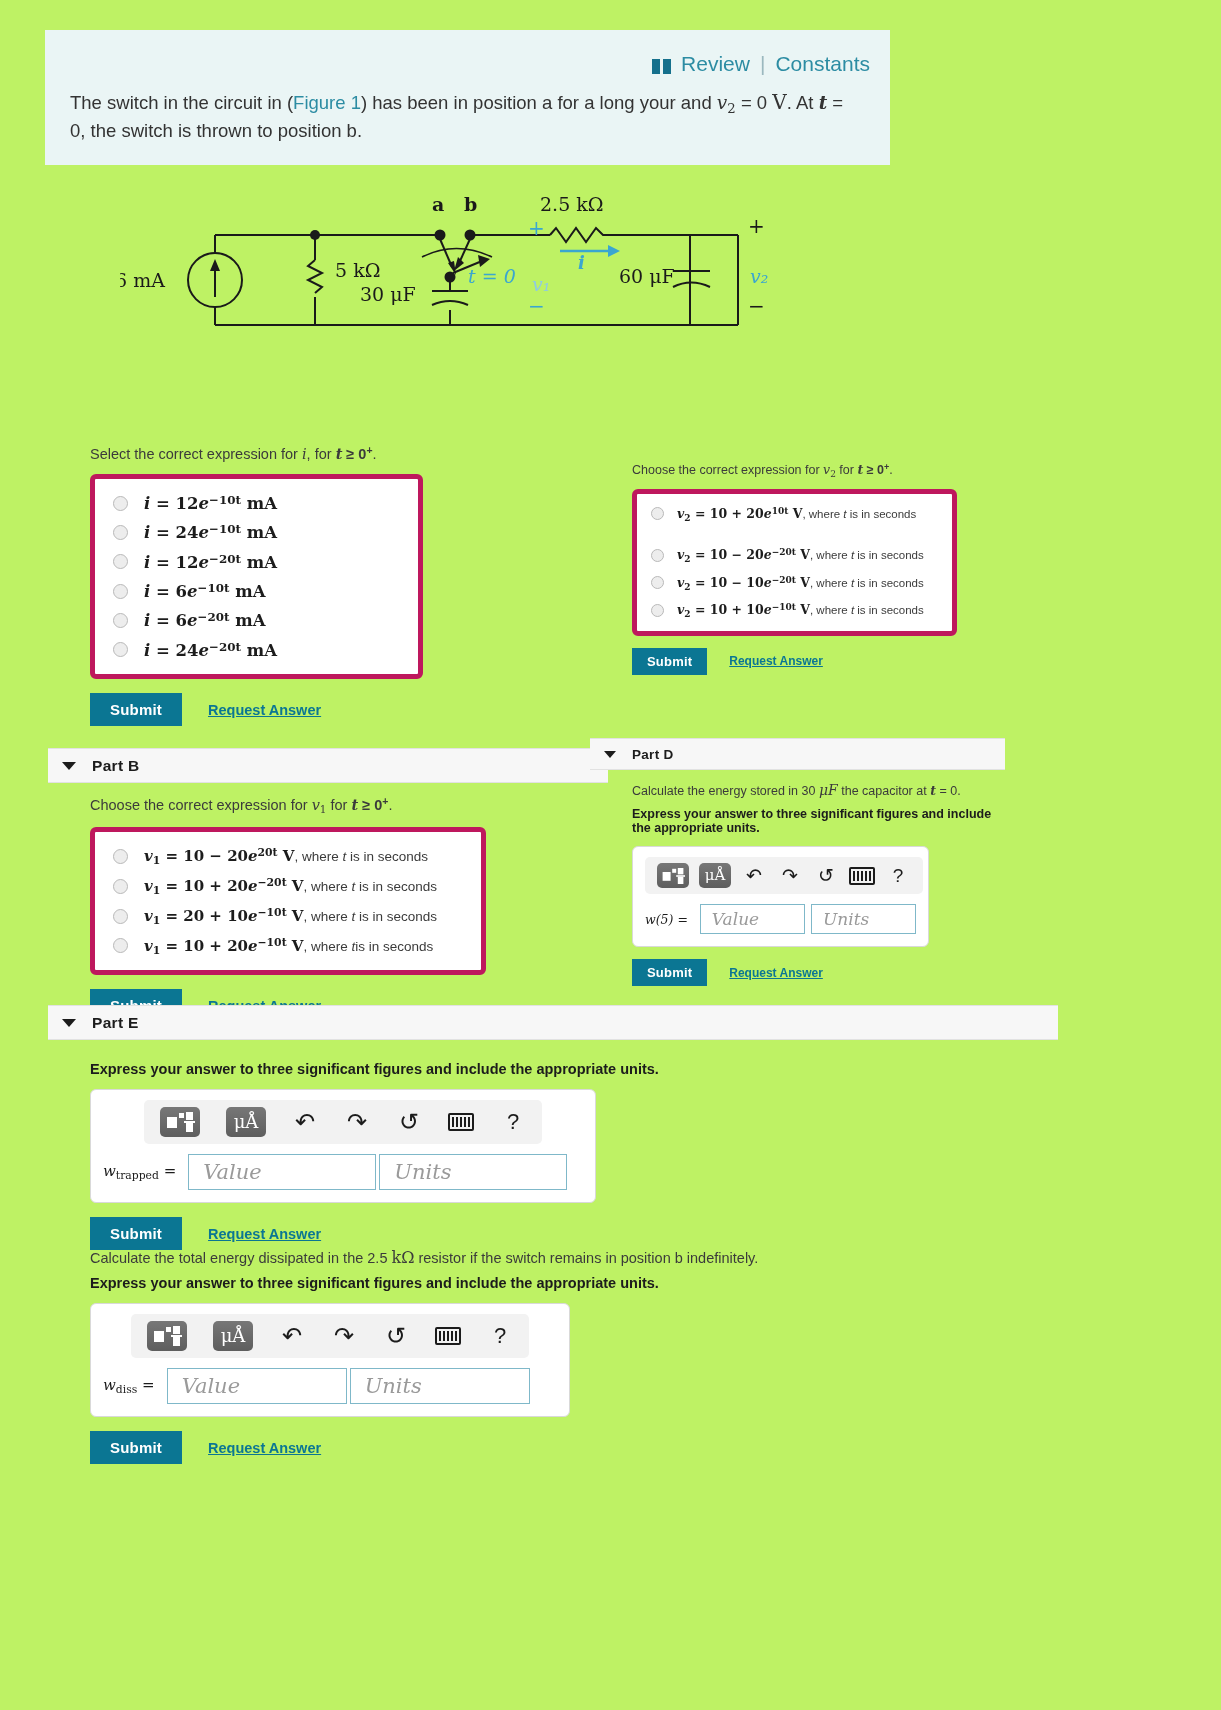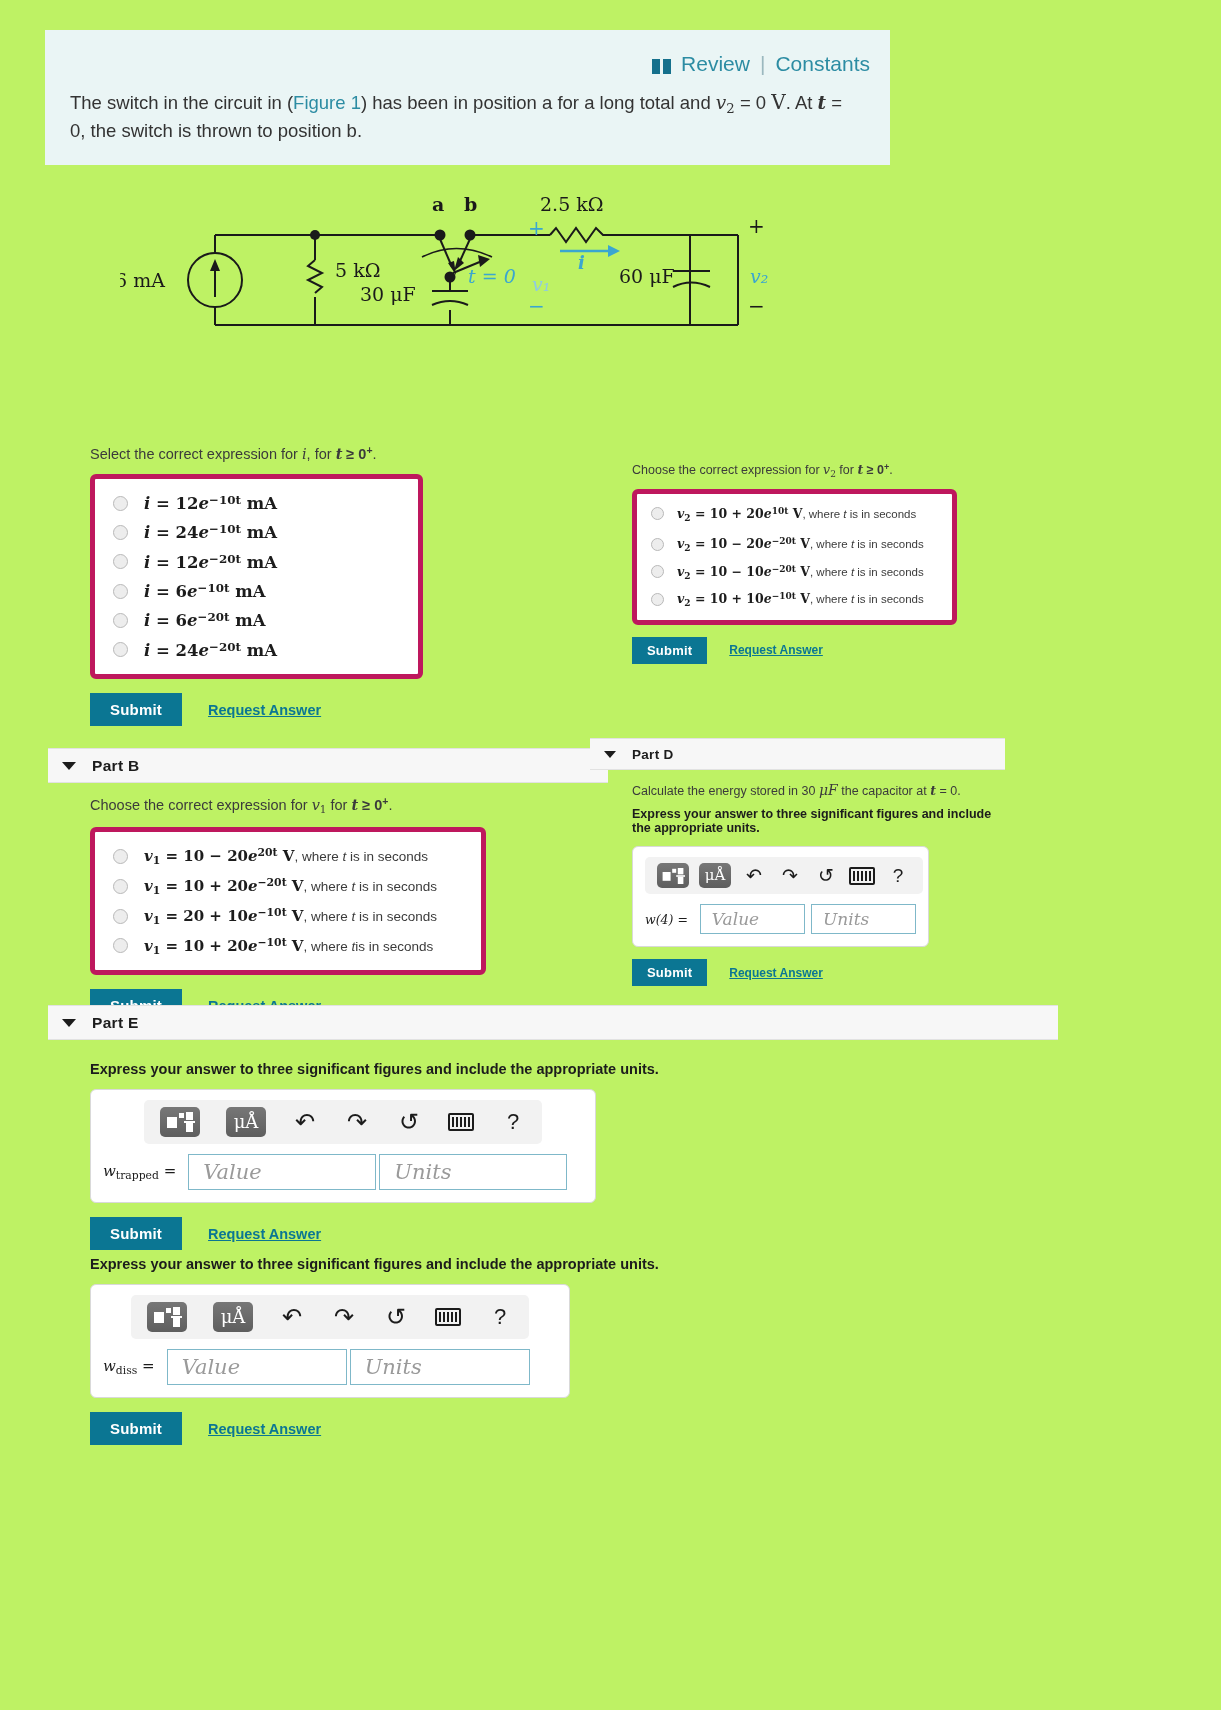--- a/index.html
+++ b/index.html
@@ -295,21 +295,21 @@
     <div class="review-bar">
       <span class="book-icon">
           <i class="l"></i>
           <i class="r"></i>
         </span>
       <span class="review-link">Review</span>
       <span class="sep">|</span>
       <span class="constants-link">Constants</span>
     </div>
     <div class="problem-text">
-      <span>The switch in the circuit in (</span><span class="fig-link">Figure 1</span><span>) has been in position a for a long total and </span><span class="mvar">v</span><span class="mvar sub">2</span><span> = 0 </span><span class="mvar-up" style="font-size:20px">V</span><span>. At </span><span class="mvar" style="font-weight:bold">t</span><span> = 0, the switch is thrown to position b.</span>
+      <span>The switch in the circuit in (</span><span class="fig-link">Figure 1</span><span>) has been in position a for a long your and </span><span class="mvar">v</span><span class="mvar sub">2</span><span> = 0 </span><span class="mvar-up" style="font-size:20px">V</span><span>. At </span><span class="mvar" style="font-weight:bold">t</span><span> = 0, the switch is thrown to position b.</span>
     </div>
   </div>
 
   <div class="figure-area">
     <svg width="700" height="185" viewBox="0 0 700 185">
 
       <g stroke="#1a1a1a" stroke-width="2" fill="none">
 
         <path d="M95 50 L195 50"></path>
         <path d="M195 50 L320 50"></path>
@@ -459,21 +459,21 @@
     </div>
   </div>
 
   <div class="part-panel" style="left:590px; top:450px; width:415px;">
     <div class="part-body" style="padding-left:42px;padding-top:12px;">
       <div class="prompt" style="font-size:12.5px;margin-bottom:10px;">
         <span>Choose the correct expression for </span><span class="mvar">v</span><span class="mvar sub">2</span><span> for </span><span class="mvar" style="font-weight:bold">t</span><span style="font-weight:bold"> ≥ 0</span><span class="sup" style="font-weight:bold">+</span><span>.</span>
       </div>
 
       <div class="options-box" style="width:325px;padding:12px 14px 10px 14px;">
-        <div class="option-row" style="margin-bottom:14px;align-items:center;">
+        <div class="option-row" style="margin-bottom:25px;align-items:center;">
           <span class="radio" style="width:11px;height:11px;margin-right:13px;"></span>
           <span class="option-math mathC"><span class="mvar">v</span><span class="mvar sub">2</span><span> = </span><span>10</span><span> + </span><span>20</span><span class="mvar">e</span><span class="sup">10t</span><span> V</span><span class="where whereC">, where </span><span class="mvar where whereC">t</span><span class="where whereC"> is in seconds</span></span>
         </div>
         <div class="option-row" style="margin-bottom:11px;">
           <span class="radio" style="width:11px;height:11px;margin-right:13px;"></span>
           <span class="option-math mathC"><span class="mvar">v</span><span class="mvar sub">2</span><span> = </span><span>10</span><span> − </span><span>20</span><span class="mvar">e</span><span class="sup">−20t</span><span> V</span><span class="where whereC">, where </span><span class="mvar where whereC">t</span><span class="where whereC"> is in seconds</span></span>
         </div>
         <div class="option-row" style="margin-bottom:11px;">
           <span class="radio" style="width:11px;height:11px;margin-right:13px;"></span>
           <span class="option-math mathC"><span class="mvar">v</span><span class="mvar sub">2</span><span> = </span><span>10</span><span> − </span><span>10</span><span class="mvar">e</span><span class="sup">−20t</span><span> V</span><span class="where whereC">, where </span><span class="mvar where whereC">t</span><span class="where whereC"> is in seconds</span></span>
@@ -516,21 +516,21 @@
           <div class="tool-btn small">
             <span class="ua-icon">μÅ</span>
           </div>
           <span class="plain-icon">↶</span>
           <span class="plain-icon">↷</span>
           <span class="plain-icon">↺</span>
           <span class="kbd-icon"></span>
           <span class="plain-icon">?</span>
         </div>
         <div class="answer-input-row">
-          <span class="answer-label small">w(4) =</span>
+          <span class="answer-label small">w(5) =</span>
           <div class="answer-field small" style="width:120px;">Value</div>
           <div class="answer-field small" style="width:120px;margin-left:6px;">Units</div>
         </div>
       </div>
 
       <div class="submit-row" style="margin-top:12px;">
         <button class="submit-btn small">Submit</button>
         <span class="request-link small">Request Answer</span>
       </div>
     </div>
@@ -573,20 +573,23 @@
 
       <div class="submit-row">
         <button class="submit-btn">Submit</button>
         <span class="request-link">Request Answer</span>
       </div>
     </div>
   </div>
 
   <div class="part-panel" style="left:48px; top:1235px; width:1010px;">
     <div class="part-body">
+      <div class="prompt" style="margin-bottom:6px;">
+        <span>Calculate the total energy dissipated in the 2.5 </span><span class="mvar-up" style="font-size:16px">kΩ</span><span> resistor if the switch remains in position b indefinitely.</span>
+      </div>
       <div class="prompt-bold">Express your answer to three significant figures and include the appropriate units.</div>
 
       <div class="answer-box" style="width:480px;">
         <div class="answer-toolbar" style="gap:26px;padding:7px 16px;">
           <div class="tool-btn">
             <span class="tpl-icon">
                 <span class="b1"></span>
                 <span class="b2"></span>
                 <span class="b3"></span>
                 <span class="bar"></span>

